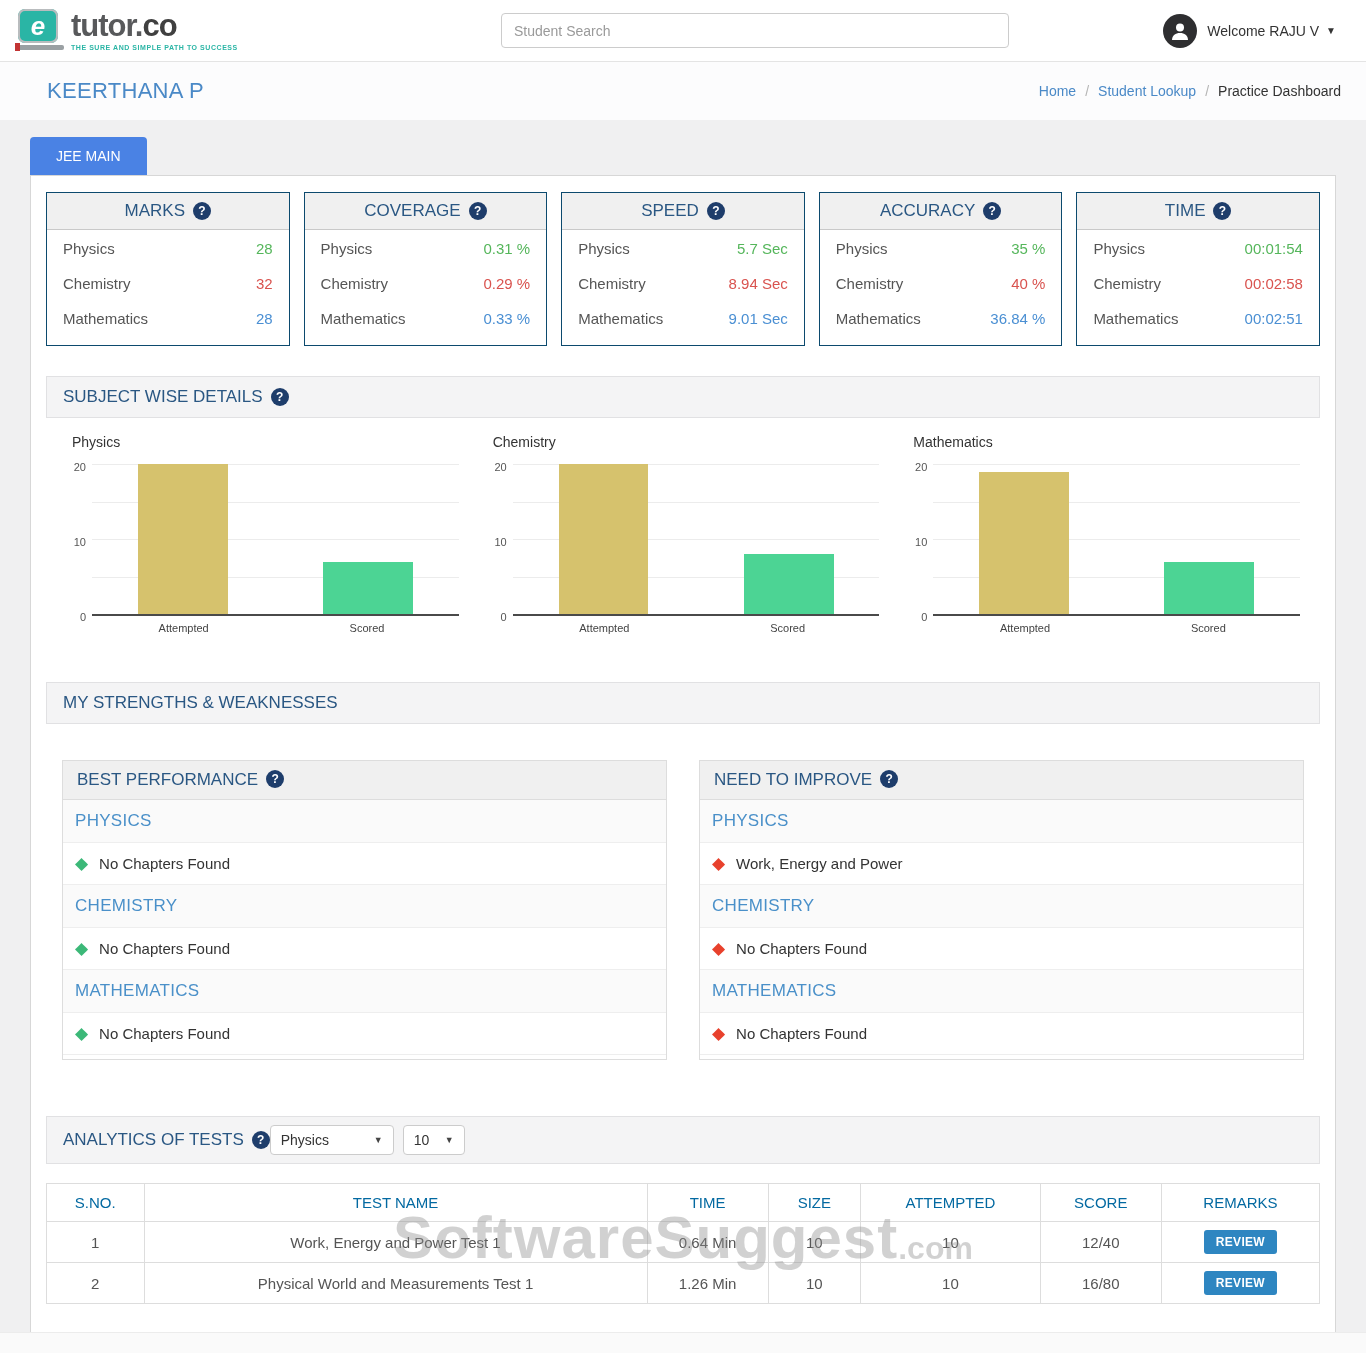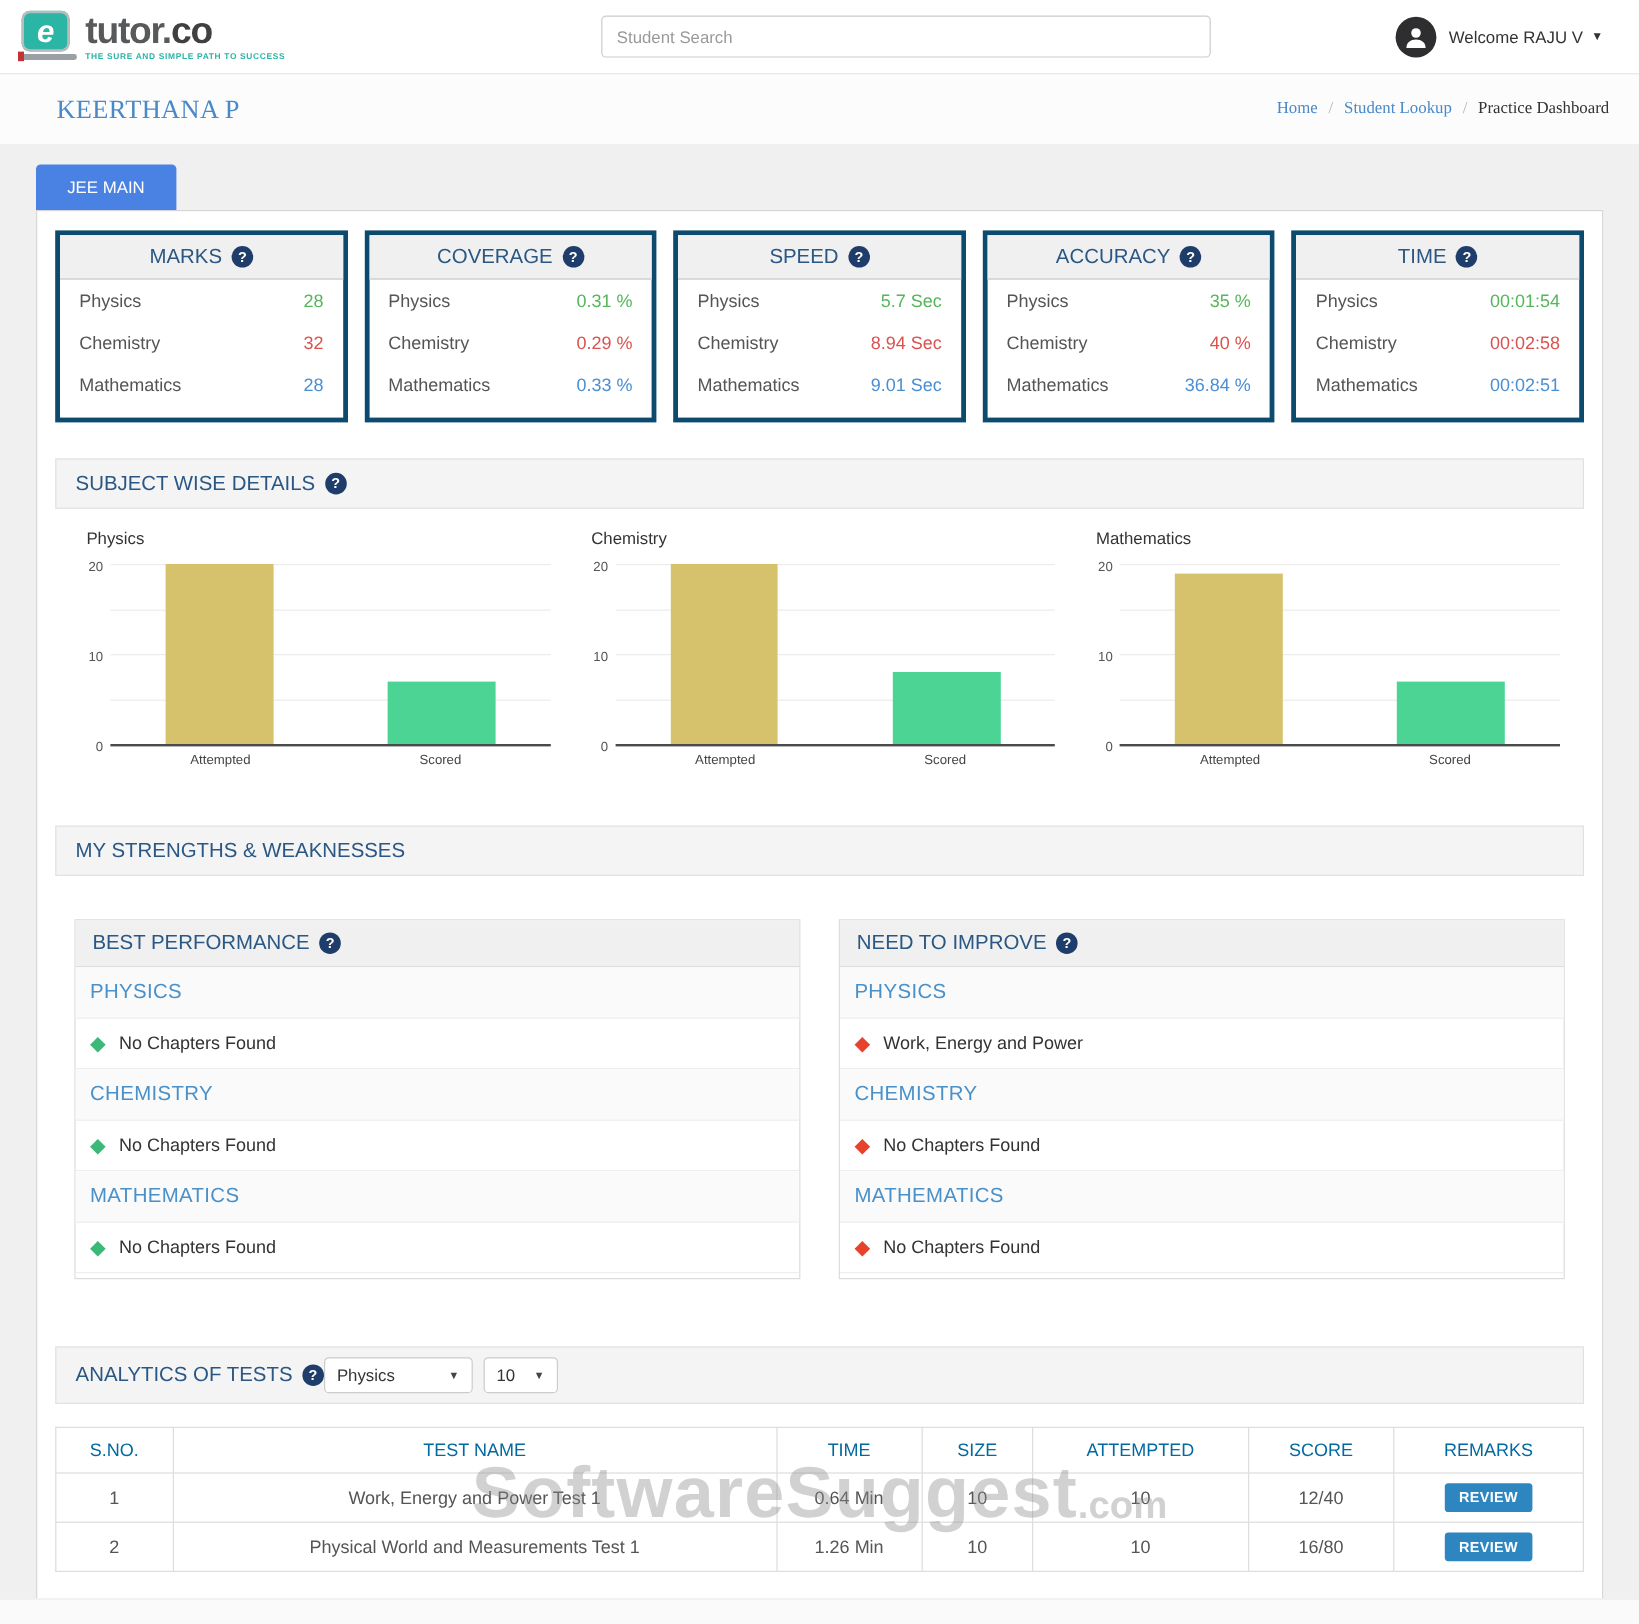--- a/index.html
+++ b/index.html
@@ -26,34 +26,34 @@
             padding:0 12px; font-size:14px; color:#333; outline:none;
             font-family:"Liberation Sans", sans-serif; }
   .search::placeholder { color:#9a9a9a; }
   .user-area { margin-left:auto; display:flex; align-items:center; gap:10px; cursor:pointer; }
   .avatar { width:34px; height:34px; border-radius:50%; background:#2e2e30; overflow:hidden;
             display:flex; align-items:center; justify-content:center; }
   .welcome { font-size:14px; color:#333; }
   .caret { font-size:10px; color:#333; margin-left:-3px; }
   
   .title-strip { height:58px; background:#fcfcfd; display:flex; align-items:center;
-                 justify-content:space-between; padding:0 25px 0 47px;font-family:Liberation Serif, serif; }
+                 justify-content:space-between; padding:0 25px 0 47px; }
   .page-title { font-size:22px; color:#4a89c7; font-weight:400; letter-spacing:.3px; }
   .breadcrumb { font-size:14px; display:flex; gap:9px; align-items:center; }
   .bc-link { color:#4a89c7; cursor:pointer; }
   .bc-sep { color:#b5b5b5; }
   .bc-current { color:#333; }
   
   .main-wrap { margin:0 30px; }
   .tab { display:inline-block; margin-top:17px; background:#4a82e4; color:#fff; font-size:14px;
          padding:11px 26px; border-radius:4px 4px 0 0; cursor:pointer; }
   .panel { background:#fff; border:1px solid #d7d7d7; padding:16px 15px 40px; }
   
   .cards { display:flex; gap:14px; }
-  .card { flex:1; border:4px solid #0c4a6e; background:#fff; padding-bottom:10px; }
+  .card { flex:1; border:1px solid #0c4a6e; background:#fff; padding-bottom:10px; }
   .card-head { background:#f0f0f0; border-bottom:1px solid #c9c9c9; text-align:center;
                padding:8px 0; font-size:17px; color:#2a5783; display:flex;
                align-items:center; justify-content:center; }
   .card-row { display:flex; justify-content:space-between; padding:10px 16px 8px;
               font-size:15px; color:#555; }
   .v-green { color:#55b65b; }
   .v-red   { color:#d9534f; }
   .v-blue  { color:#4a8fd3; }
   .help { display:inline-flex; width:18px; height:18px; background:#1e3d6b; color:#fff;
           border-radius:50%; align-items:center; justify-content:center; font-size:12px;
@@ -75,21 +75,21 @@
   .gridline { position:absolute; left:0; right:0; height:1px; background:#ececec; }
   .bar { position:absolute; bottom:0; width:24.5%; }
   .bar-attempted { left:12.5%; background:#d6c26d; }
   .bar-scored { left:63%; background:#4cd494; }
   .xlabels { display:flex; margin-top:6px; }
   .xlab { width:50%; text-align:center; font-size:11px; color:#444; }
   
   .strength-body { padding:36px 16px 26px; display:flex; gap:32px; align-items:flex-start; }
   .s-panel { flex:1; border:1px solid #ddd; padding-bottom:4px; }
   .s-head { background:#f0f0f0; border-bottom:1px solid #ddd; padding:9px 14px; font-size:17px;
-            color:#2a5783; display:flex; align-items:center; }
+            color:#2a5783; display:flex; align-items:flex-start; }
   .s-subject { background:#fafafa; padding:11px 12px; font-size:17px; color:#4a90c9;
                border-bottom:1px solid #eee; letter-spacing:.3px; }
   .s-chapter { padding:12px 12px; font-size:15px; color:#333; border-bottom:1px solid #eee;
                display:flex; align-items:center; gap:11px; }
   .diamond { font-size:17px; line-height:1; }
   .d-green { color:#3cb878; }
   .d-red   { color:#e8412c; }
   
   .analytics-head { justify-content:flex-start; padding:8px 10px 8px 16px; }
   .ah-left { display:flex; align-items:center; }

